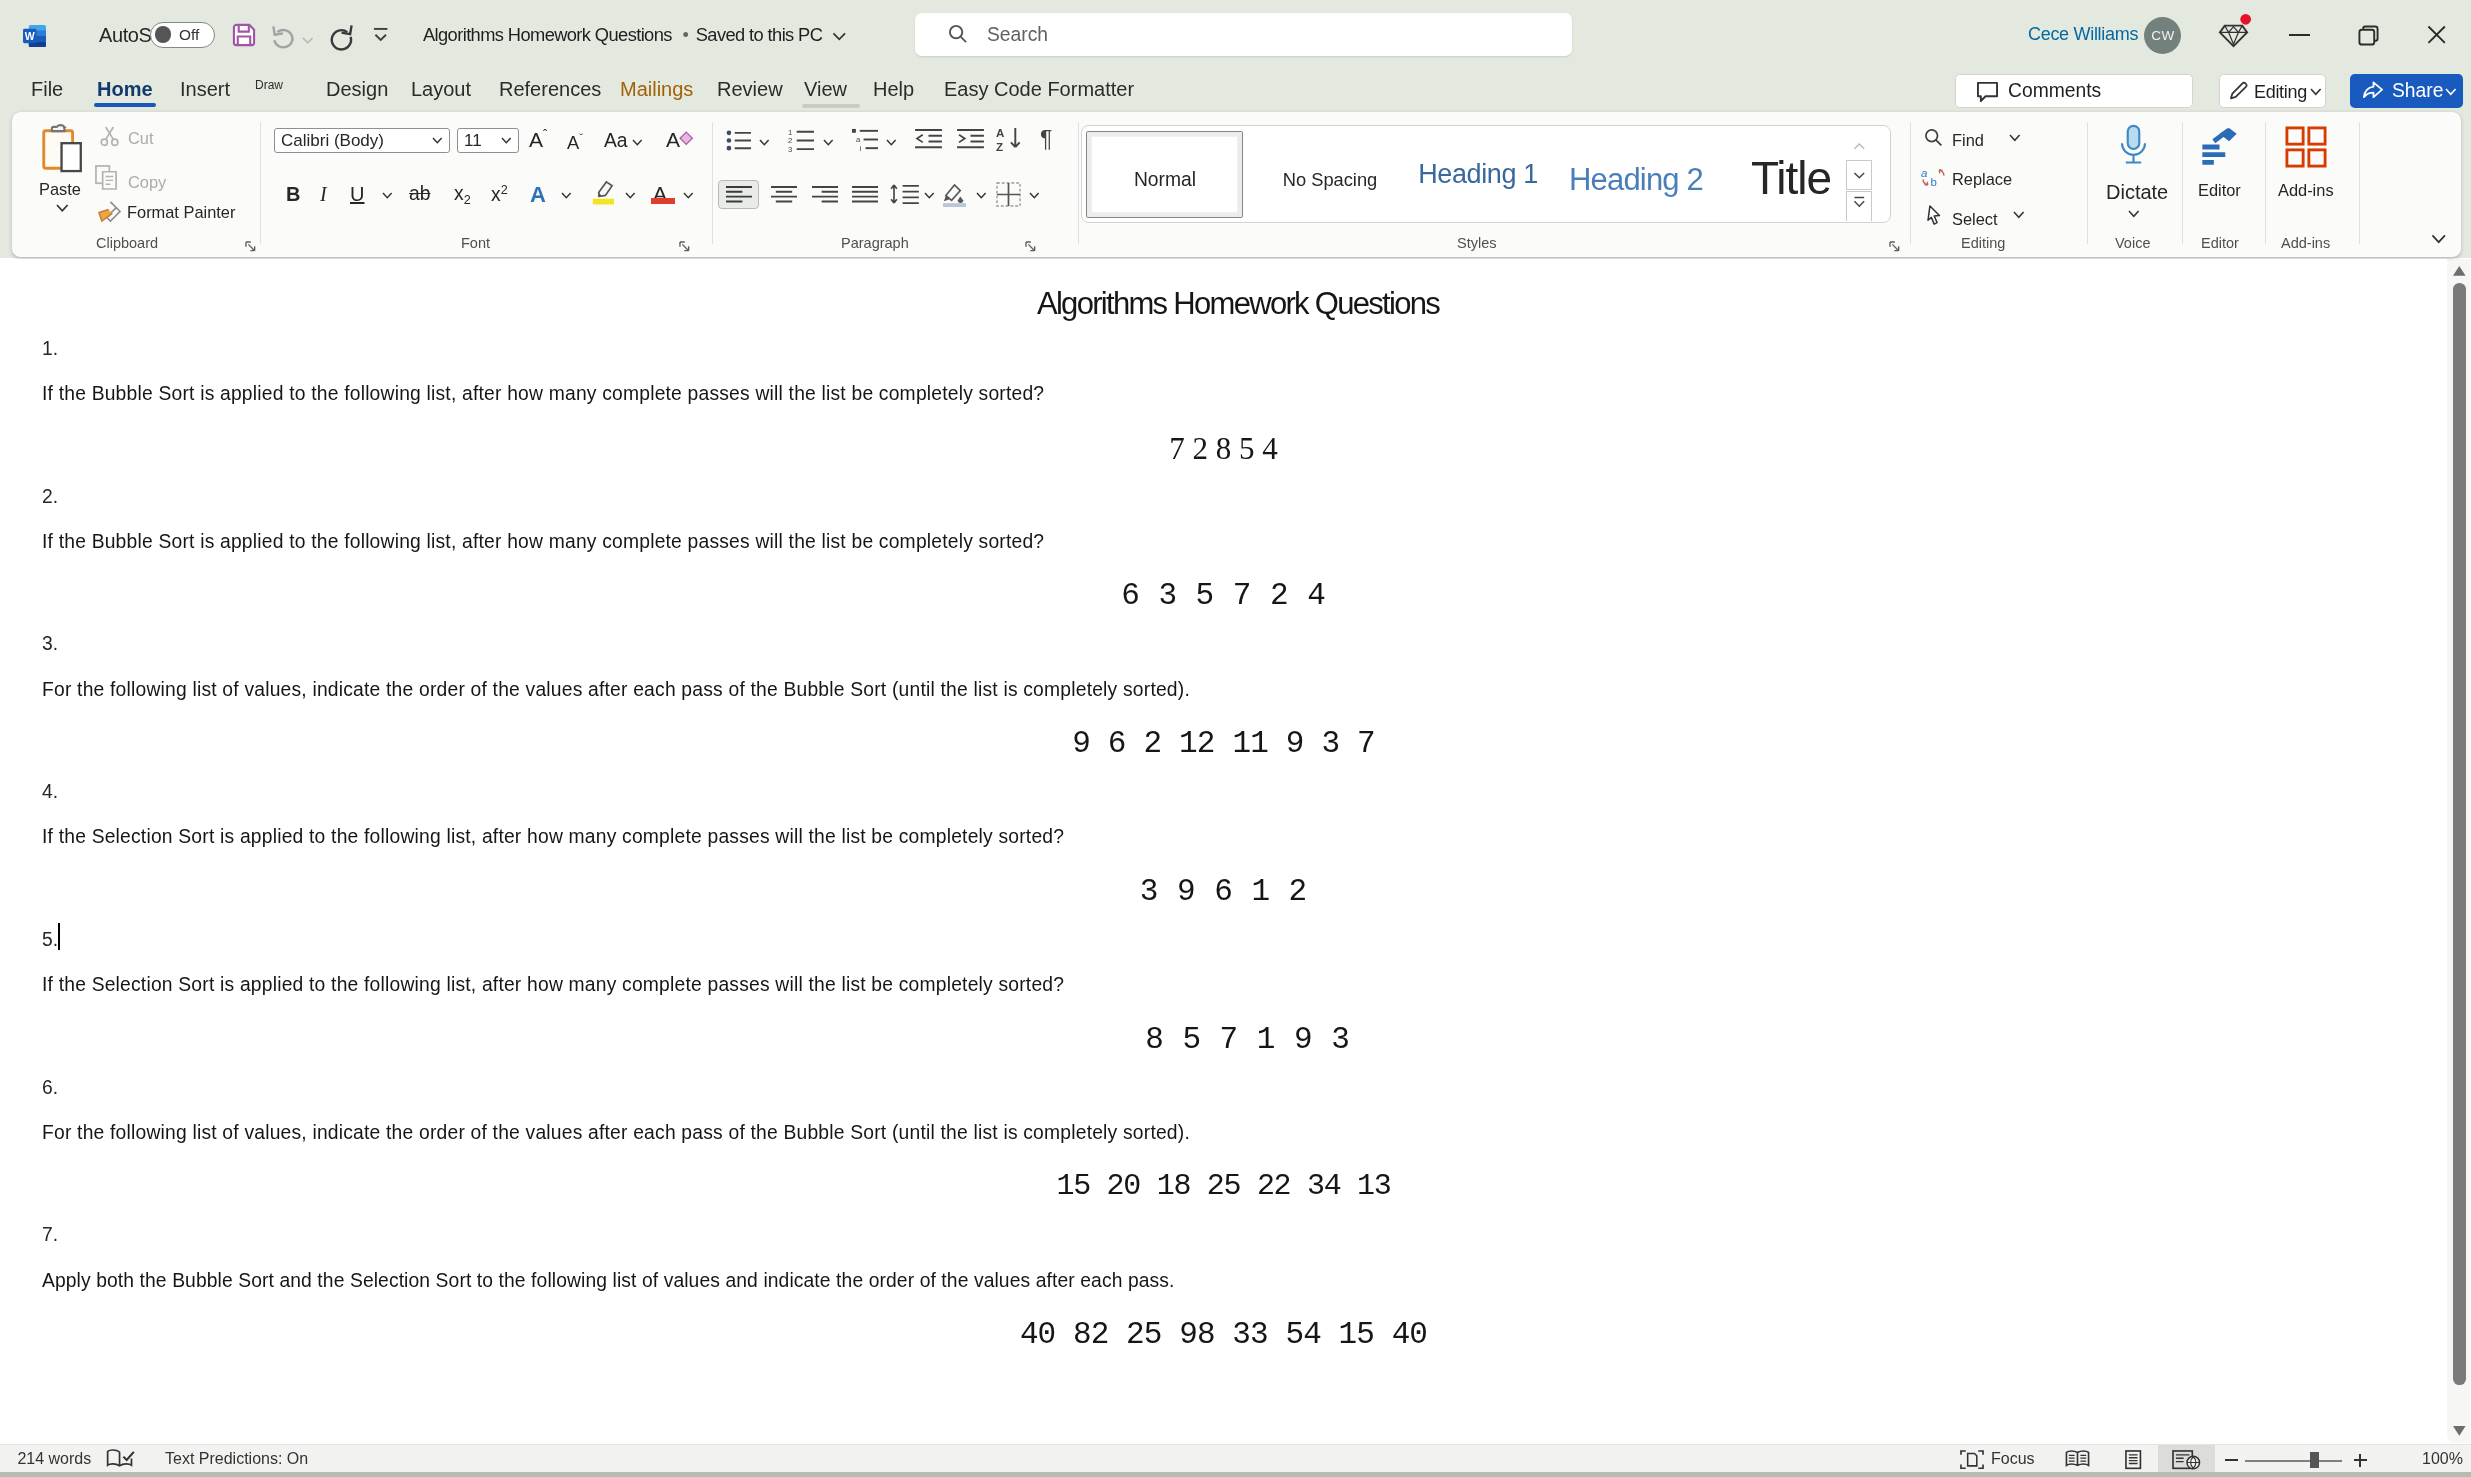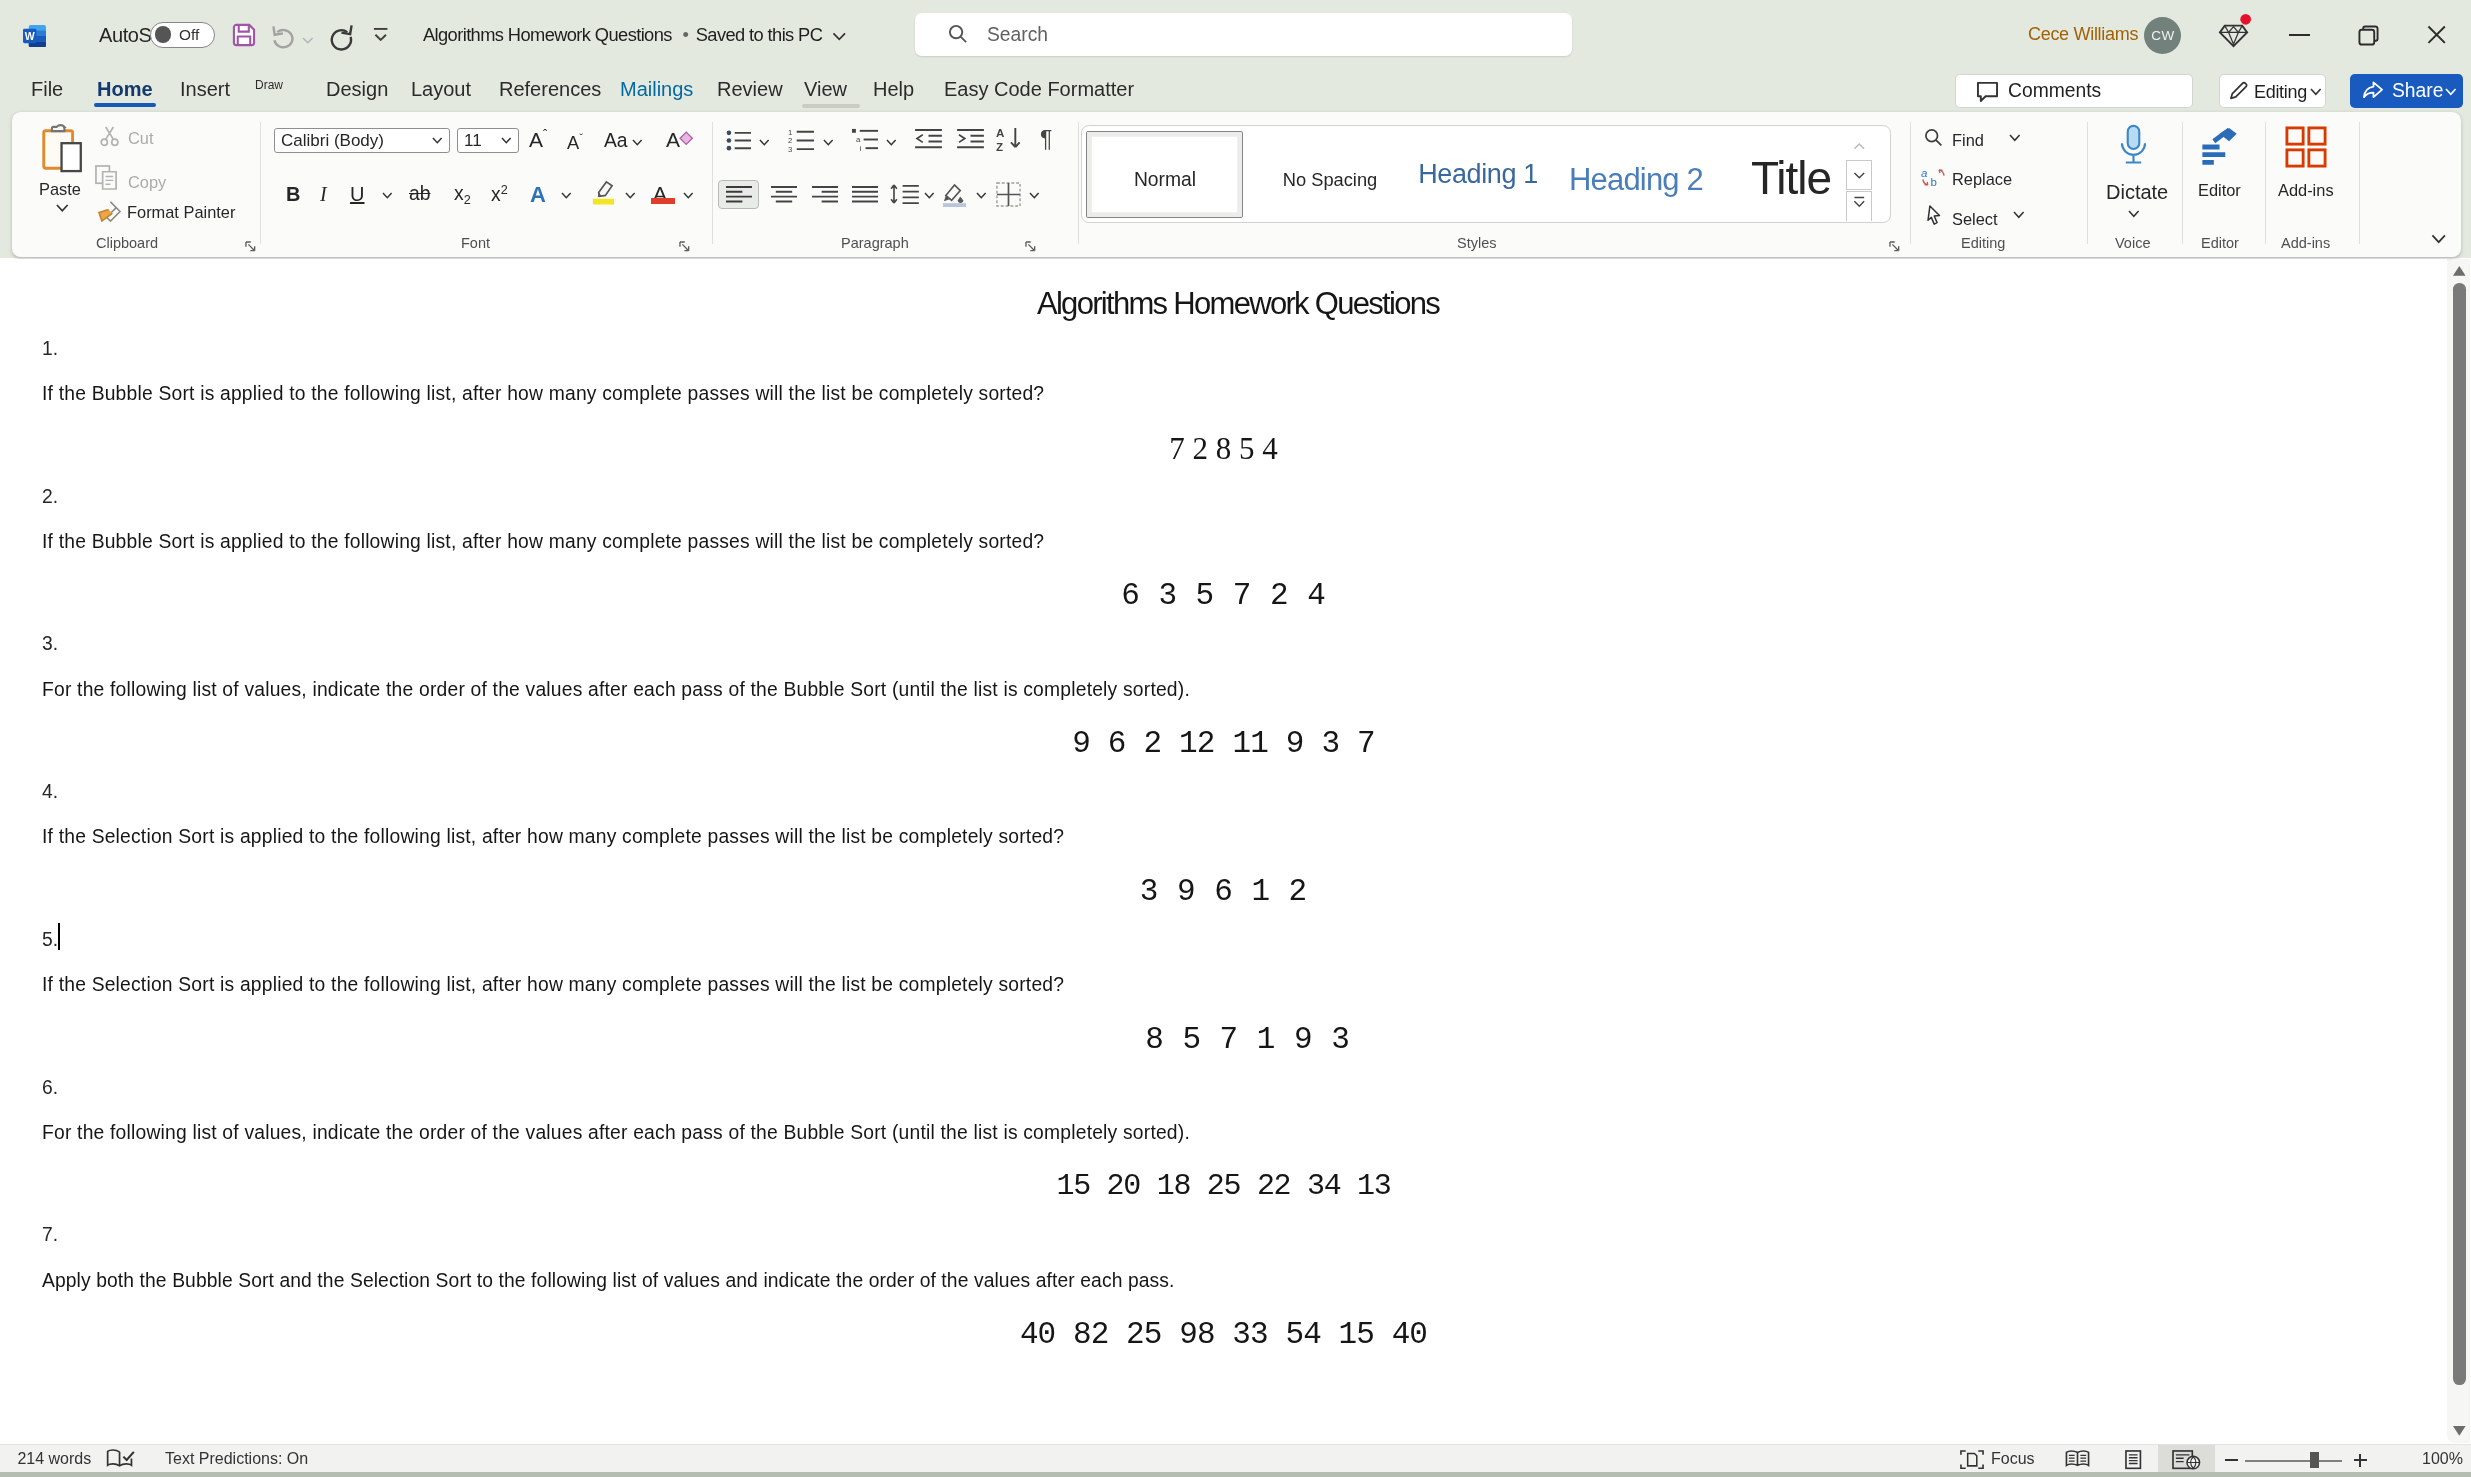--- a/index.html
+++ b/index.html
@@ -61,21 +61,21 @@
 <div class="t" style="left:423px;top:24px;font-size:18.3px;letter-spacing:-0.6px;color:#1f1f1f;">Algorithms Homework Questions   <span style="color:#666;">•</span>  Saved to this PC</div>
 <svg class="abs" style="left:832px;top:32px" width="14.5" height="9.7" viewBox="0 0 15 10">
     <path d="M1.5 1.5 L7.5 7.5 L13.5 1.5" fill="none" stroke="#333" stroke-width="1.8"></path>
   </svg>
 <div class="abs" style="left:915px;top:12.6px;width:657px;height:43px;background:#fff;border-radius:6.8px;box-shadow:0 1px 1.9px rgba(0,0,0,.12);"></div>
 <svg class="abs" style="left:948px;top:24px" width="20" height="20" viewBox="0 0 21 21">
  <circle cx="8.5" cy="8.5" r="6.5" fill="none" stroke="#555" stroke-width="2"></circle>
  <path d="M13.5 13.5 L19 19" stroke="#555" stroke-width="2"></path>
 </svg>
 <div class="t" style="left:987px;top:24px;font-size:19.3px;color:#616161;text-align:center;">Search</div>
-<div class="t" style="left:2028px;top:24px;font-size:18px;letter-spacing:-0.3px;color:#a16207;">Cece Williams</div>
+<div class="t" style="left:2028px;top:24px;font-size:18px;letter-spacing:-0.3px;color:#0369a1;">Cece Williams</div>
 <div class="abs" style="left:2144px;top:17.4px;width:37px;height:37px;border-radius:50%;background:#72817c;"></div>
 <div class="t" style="left:2163px;top:28px;font-size:13.5px;color:#f2f2f2;letter-spacing:0.4px;transform:translateX(-50%);">CW</div>
 <svg class="abs" style="left:2215px;top:12.6px" width="37" height="36" viewBox="0 0 38 37">
  <path d="M10 13 H28 L33 20 L19 34 L5 20 Z" fill="none" stroke="#333" stroke-width="2"></path>
  <path d="M14 20 L19 32 L24 20 M5 20 H33 M10 13 L14 20 L19 14 L24 20 L28 13" fill="none" stroke="#333" stroke-width="1.3"></path>
  <circle cx="31.5" cy="6.5" r="5.5" fill="#e8112d"></circle>
 </svg>
 <div class="abs" style="left:2289px;top:34px;width:21px;height:2.3px;background:#2c2c2c;"></div>
 <svg class="abs" style="left:2358px;top:25px" width="21" height="21" viewBox="0 0 22 22">
  <path d="M5.5 5 V3.5 A2 2 0 0 1 7.5 1.5 H18 A2.5 2.5 0 0 1 20.5 4 V14.5 A2 2 0 0 1 18.5 16.5 H17" fill="none" stroke="#2c2c2c" stroke-width="2"></path>
@@ -86,21 +86,21 @@
 </svg>
 
 <div class="t" style="left:31px;top:78px;font-size:20px;color:#2b2b2b;">File</div>
 <div class="t" style="left:97px;top:78px;font-size:20px;color:#123a6d;font-weight:bold;">Home</div>
 <div class="abs" style="left:94px;top:103px;width:62px;height:3.9px;background:#1758b8;border-radius:1.9px;"></div>
 <div class="t" style="left:180px;top:78px;font-size:20px;color:#2b2b2b;">Insert</div>
 <div class="t" style="left:255px;top:78px;font-size:12px;color:#2b2b2b;">Draw</div>
 <div class="t" style="left:326px;top:78px;font-size:20px;color:#2b2b2b;">Design</div>
 <div class="t" style="left:411px;top:78px;font-size:20px;color:#2b2b2b;">Layout</div>
 <div class="t" style="left:499px;top:78px;font-size:20px;color:#2b2b2b;">References</div>
-<div class="t" style="left:620px;top:78px;font-size:20px;color:#0369a1;">Mailings</div>
+<div class="t" style="left:620px;top:78px;font-size:20px;color:#a16207;">Mailings</div>
 <div class="t" style="left:717px;top:78px;font-size:20px;color:#2b2b2b;">Review</div>
 <div class="t" style="left:804px;top:78px;font-size:20px;color:#2b2b2b;">View</div>
 <div class="abs" style="left:802px;top:104px;width:58px;height:3.5px;background:#c9cbc7;border-radius:1.9px;"></div>
 <div class="t" style="left:873px;top:78px;font-size:20px;color:#2b2b2b;">Help</div>
 <div class="t" style="left:944px;top:78px;font-size:20px;color:#2b2b2b;">Easy Code Formatter</div>
 
 <div class="abs" style="left:1955px;top:74px;width:238px;height:34px;background:#fff;border:1px solid #d4d4d2;border-radius:4.8px;"></div>
 <svg class="abs" style="left:1976px;top:81px" width="23" height="21" viewBox="0 0 24 22">
  <path d="M2 2 H22 V16 H10 L5 21 V16 H2 Z" fill="none" stroke="#333" stroke-width="2" stroke-linejoin="round"></path>
 </svg>

